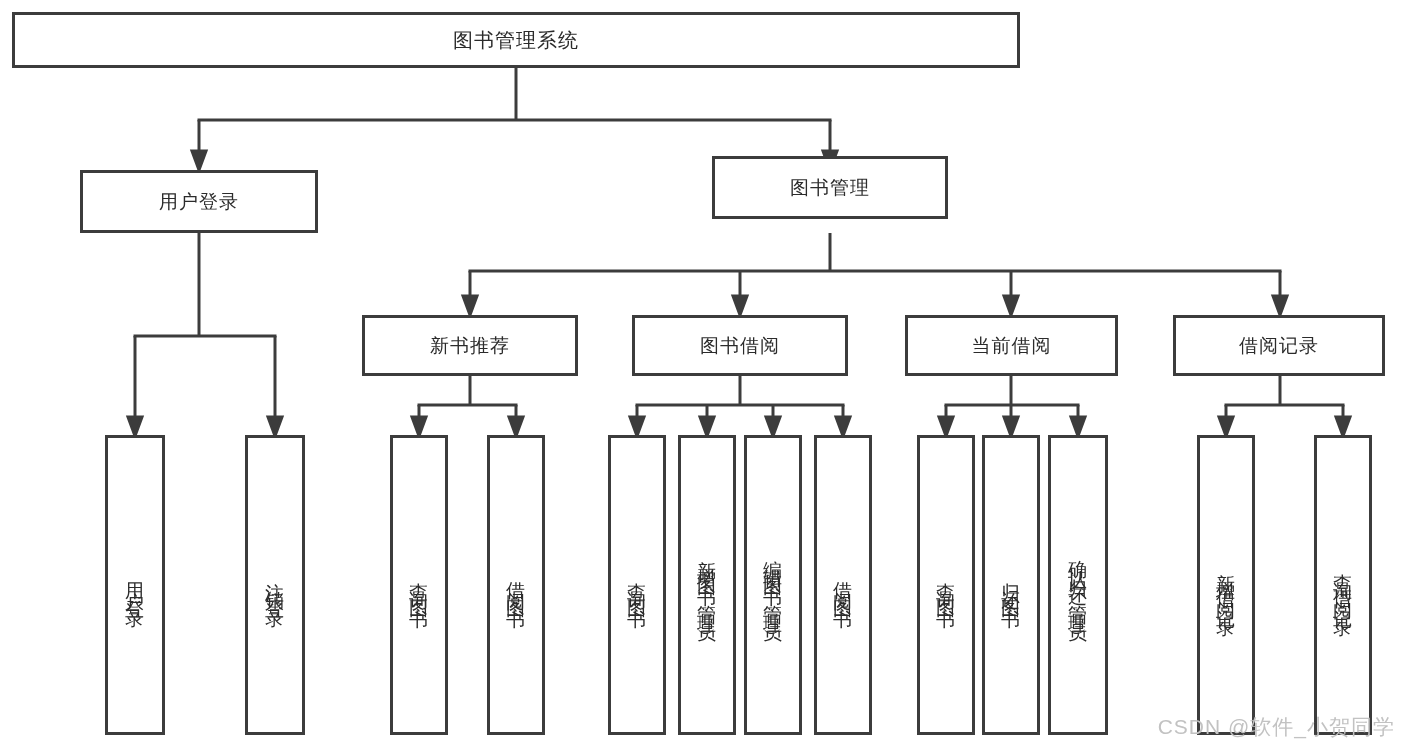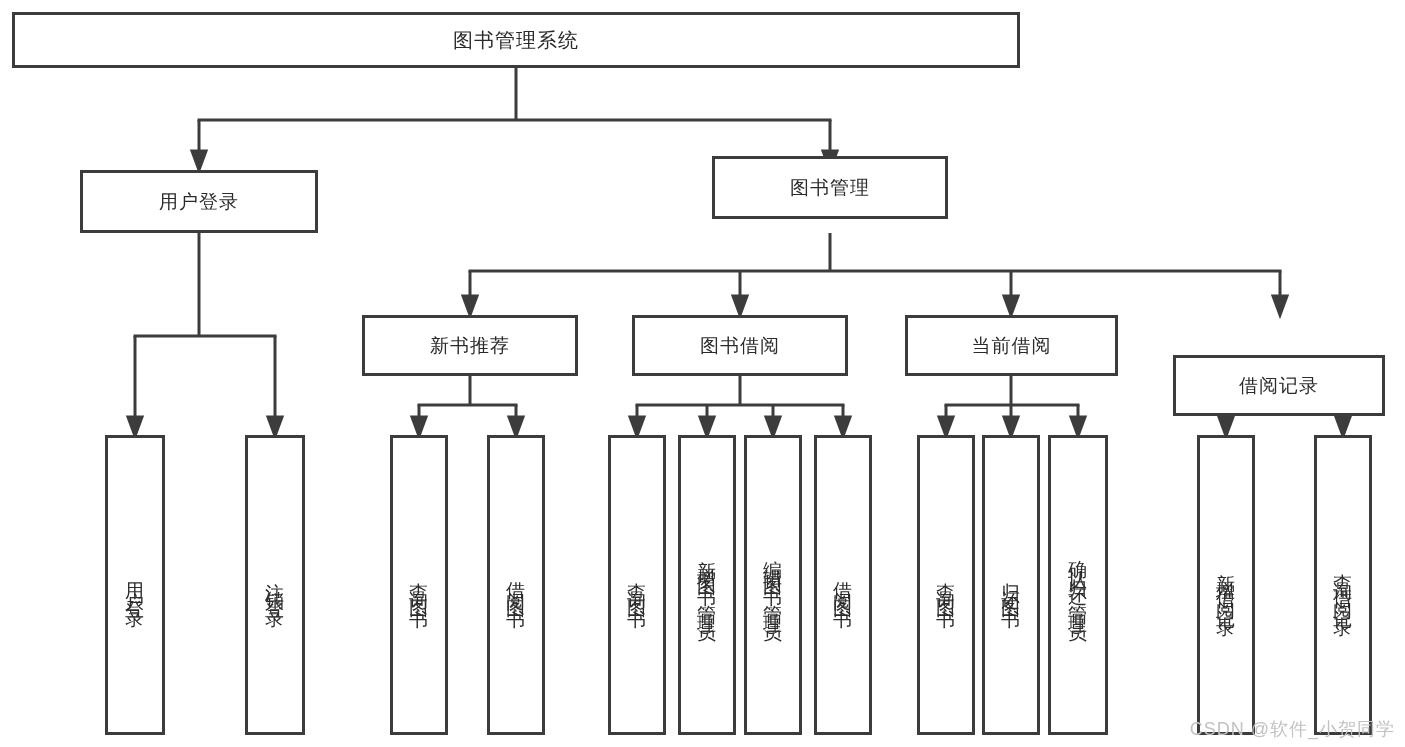--- a/index.html
+++ b/index.html
@@ -48,21 +48,21 @@
     writing-mode: vertical-rl;
     text-orientation: mixed;
     font-size: 19px;
     letter-spacing: 9px;
     line-height: 1;
   }
   .watermark {
     position: absolute;
     right: 10px;
     bottom: 6px;
-    font-size: 18px;
+    font-size: 21px;
     color: #c2c2c2;
     letter-spacing: 1px;
     z-index: 3;
     white-space: nowrap;
   }
 </style>
 </head>
 <body>
 
 <div id="stage">
@@ -158,21 +158,21 @@
 
   <div class="box hbox" style="left:632px; top:315px; width:216px; height:61px;">
     <span>图书借阅</span>
   </div>
   <div class="box hbox" style="left:362px; top:315px; width:216px; height:61px;">
     <span>新书推荐</span>
   </div>
   <div class="box hbox" style="left:905px; top:315px; width:213px; height:61px;align-items:center;">
     <span>当前借阅</span>
   </div>
-  <div class="box hbox" style="left:1173px; top:315px; width:212px; height:61px;margin-top:40px;">
+  <div class="box hbox" style="left:1173px; top:315px; width:212px; height:61px;">
     <span>借阅记录</span>
   </div>
 
   <div class="box vbox" style="left:105px; top:435px; width:60px; height:300px;">
     <span>用户登录</span>
   </div>
   <div class="box vbox" style="left:245px; top:435px; width:60px; height:300px;">
     <span>注销登录</span>
   </div>
 

